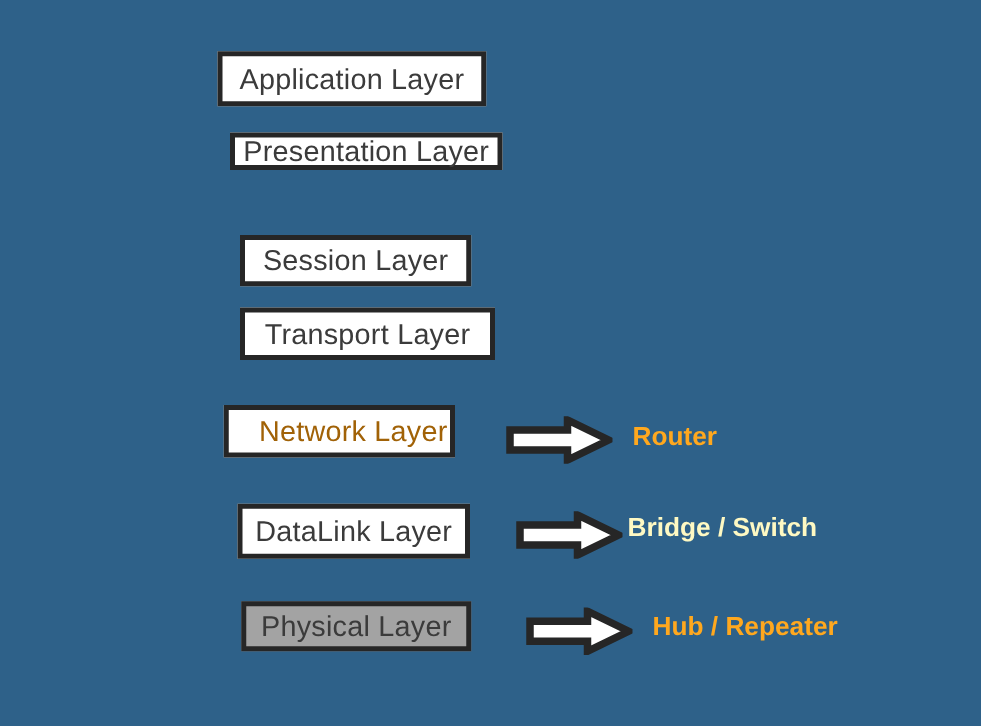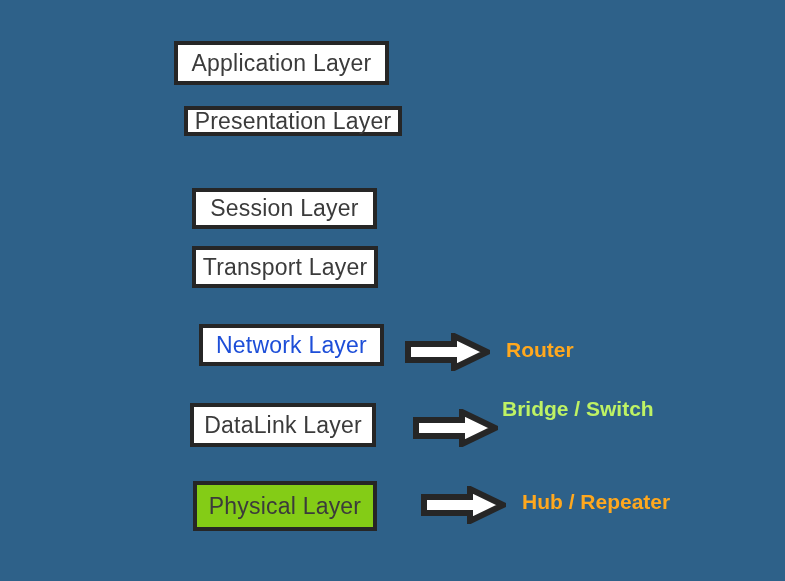--- a/index.html
+++ b/index.html
@@ -55,37 +55,37 @@
 <div id="diagram">
     <div class="layer-box" style="left: 174px; top: 41px; width: 215px; height: 44px; background: rgb(255, 255, 255); border-color: rgb(38, 38, 38); color: rgb(59, 59, 59);">
       <span class="layer-label">Application Layer</span>
     </div>
     <div class="layer-box" style="left: 184px; top: 106px; width: 218px; height: 30px; background: rgb(255, 255, 255); border-color: rgb(38, 38, 38); color: rgb(59, 59, 59);">
       <span class="layer-label">Presentation Layer</span>
     </div>
     <div class="layer-box" style="left: 192px; top: 172px; width: 185px; height: 41px; background: rgb(255, 255, 255); border-color: rgb(38, 38, 38); color: rgb(59, 59, 59); margin-top: 16px;">
       <span class="layer-label">Session Layer</span>
     </div>
-    <div class="layer-box" style="left: 192px; top: 246px; width: 186px; height: 42px; background: rgb(255, 255, 255); border-color: rgb(38, 38, 38); color: rgb(59, 59, 59);">
+    <div class="layer-box" style="left: 192px; top: 246px; width: 204px; height: 42px; background: rgb(255, 255, 255); border-color: rgb(38, 38, 38); color: rgb(59, 59, 59);">
       <span class="layer-label">Transport Layer</span>
     </div>
-    <div class="layer-box" style="left: 199px; top: 324px; width: 185px; height: 42px; background: rgb(255, 255, 255); border-color: rgb(38, 38, 38); color: #1d4ed8;">
+    <div class="layer-box" style="left: 179px; top: 324px; width: 185px; height: 42px; background: rgb(255, 255, 255); border-color: rgb(38, 38, 38); color: #a16207; justify-content: flex-end;">
       <span class="layer-label">Network Layer</span>
     </div>
     <div class="layer-box" style="left: 190px; top: 403px; width: 186px; height: 44px; background: rgb(255, 255, 255); border-color: rgb(38, 38, 38); color: rgb(59, 59, 59);">
       <span class="layer-label">DataLink Layer</span>
     </div>
-    <div class="layer-box" style="left: 193px; top: 481px; width: 184px; height: 50px; background: #84cc16; border-color: rgb(38, 38, 38); color: rgb(59, 59, 59);">
+    <div class="layer-box" style="left: 193px; top: 481px; width: 184px; height: 40px; background: #a3a3a3; border-color: rgb(38, 38, 38); color: rgb(59, 59, 59);">
       <span class="layer-label">Physical Layer</span>
     </div>
     <svg class="arrow" width="86" height="38" viewBox="0 0 86 38" style="left: 404px; top: 333px;">
       <path d="M4 11 L50 11 L50 3 L83 19 L50 35 L50 27 L4 27 Z" fill="#ffffff" stroke="#262626" stroke-width="6" stroke-linejoin="miter"></path>
     </svg>
     <div class="device-label" style="left: 506px; top: 339px; color: rgb(255, 168, 30);">Router</div>
     <svg class="arrow" width="86" height="38" viewBox="0 0 86 38" style="left: 412px; top: 409px;">
       <path d="M4 11 L50 11 L50 3 L83 19 L50 35 L50 27 L4 27 Z" fill="#ffffff" stroke="#262626" stroke-width="6" stroke-linejoin="miter"></path>
     </svg>
-    <div class="device-label" style="left: 502px; top: 398px; color: #bef264;">Bridge / Switch</div>
+    <div class="device-label" style="left: 502px; top: 412px; color: #fef9c3;">Bridge / Switch</div>
     <svg class="arrow" width="86" height="38" viewBox="0 0 86 38" style="left: 420px; top: 486px;">
       <path d="M4 11 L50 11 L50 3 L83 19 L50 35 L50 27 L4 27 Z" fill="#ffffff" stroke="#262626" stroke-width="6" stroke-linejoin="miter"></path>
     </svg>
     <div class="device-label" style="left: 504px; top: 491px; color: rgb(255, 168, 30); margin-left: 18px;">Hub / Repeater</div>
   </div>
 
 </body></html>

